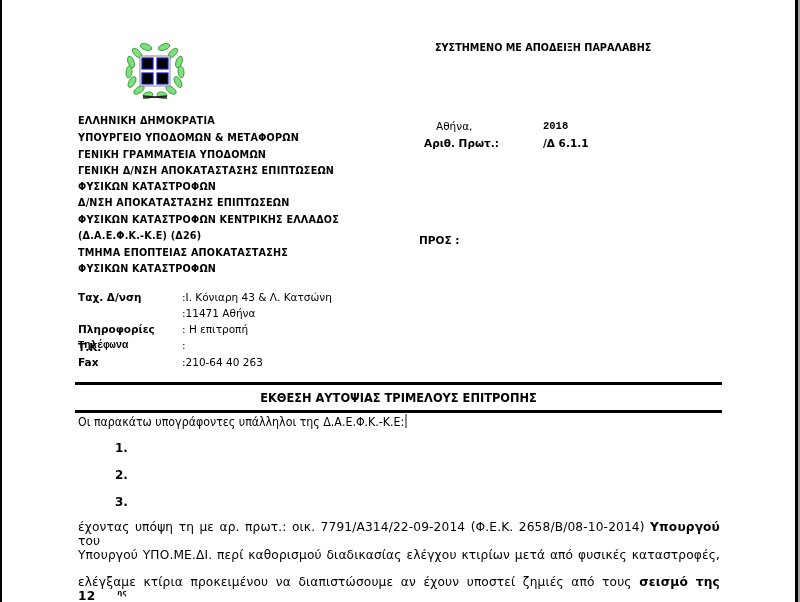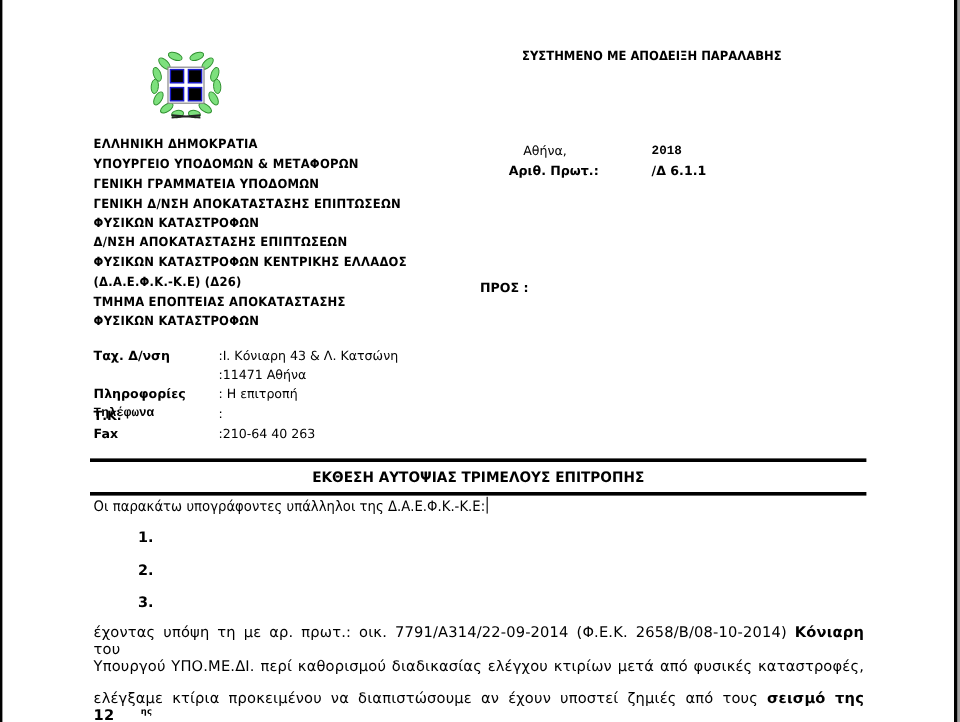--- a/index.html
+++ b/index.html
@@ -93,21 +93,21 @@
   <div class="hdr-line" style="top:213px;">ΦΥΣΙΚΩΝ ΚΑΤΑΣΤΡΟΦΩΝ ΚΕΝΤΡΙΚΗΣ ΕΛΛΑΔΟΣ</div>
   <div class="hdr-line" style="top:229px;">(Δ.Α.Ε.Φ.Κ.-Κ.Ε) (Δ26)</div>
   <div class="hdr-line" style="top:246px;">ΤΜΗΜΑ ΕΠΟΠΤΕΙΑΣ ΑΠΟΚΑΤΑΣΤΑΣΗΣ</div>
   <div class="hdr-line" style="top:262px;">ΦΥΣΙΚΩΝ ΚΑΤΑΣΤΡΟΦΩΝ</div>
 </div>
 
 <div class="abs meta-label" style="left:436px; top:120px;">Αθήνα,</div>
 <div class="abs meta-label b" style="left:543px; top:120px;font-family:Liberation Mono, monospace;">2018</div>
 <div class="abs meta-label b" style="left:424px; top:137px;">Αριθ. Πρωτ.:</div>
 <div class="abs meta-label b" style="left:543px; top:137px;">/Δ 6.1.1</div>
-<div class="abs meta-label b" style="left:400px; top:234px;text-align:right;">ΠΡΟΣ :</div>
+<div class="abs meta-label b" style="left:419px; top:234px;text-align:right;">ΠΡΟΣ :</div>
 
 <div>
   <div class="contact-label" style="top:291px;">Ταχ. Δ/νση</div>
   <div class="contact-value" style="top:291px;">:Ι. Κόνιαρη 43 &amp; Λ. Κατσώνη</div>
   <div class="contact-label" style="top:307px;margin-top:34px;">Τ.Κ.</div>
   <div class="contact-value" style="top:307px;">:11471 Αθήνα</div>
   <div class="contact-label" style="top:323px;">Πληροφορίες</div>
   <div class="contact-value" style="top:323px;text-align:right;">: Η επιτροπή</div>
   <div class="contact-label" style="top:339px;font-family:Liberation Mono, monospace;">Τηλέφωνα</div>
   <div class="contact-value" style="top:339px;">:</div>
@@ -122,21 +122,21 @@
 <div class="intro">
   <span>Οι παρακάτω υπογράφοντες υπάλληλοι της Δ.Α.Ε.Φ.Κ.-Κ.Ε:</span><span class="cursor"></span>
 </div>
 
 <div class="num" style="top:441px;">1.</div>
 <div class="num" style="top:468px;">2.</div>
 <div class="num" style="top:495px;">3.</div>
 
 <div class="para-line" style="top:520px;">
   <span>έχοντας υπόψη τη με αρ. πρωτ.: οικ. 7791/Α314/22-09-2014 (Φ.Ε.Κ. 2658/Β/08-10-2014)</span>
-  <span class="b">Κόνιαρη</span>
+  <span class="b">Υπουργού</span>
   <span>του</span>
 </div>
 <div class="para-line" style="top:548px;">
   <span>Υπουργού ΥΠΟ.ΜΕ.ΔΙ. περί καθορισμού διαδικασίας ελέγχου κτιρίων μετά από φυσικές καταστροφές,</span>
 </div>
 <div class="para-line" style="top:575px;">
   <span>ελέγξαμε κτίρια προκειμένου να διαπιστώσουμε αν έχουν υποστεί ζημιές από τους</span>
   <span class="b"><span>σεισμό της 12</span><sup class="ord">ης</sup></span>
 </div>
 

